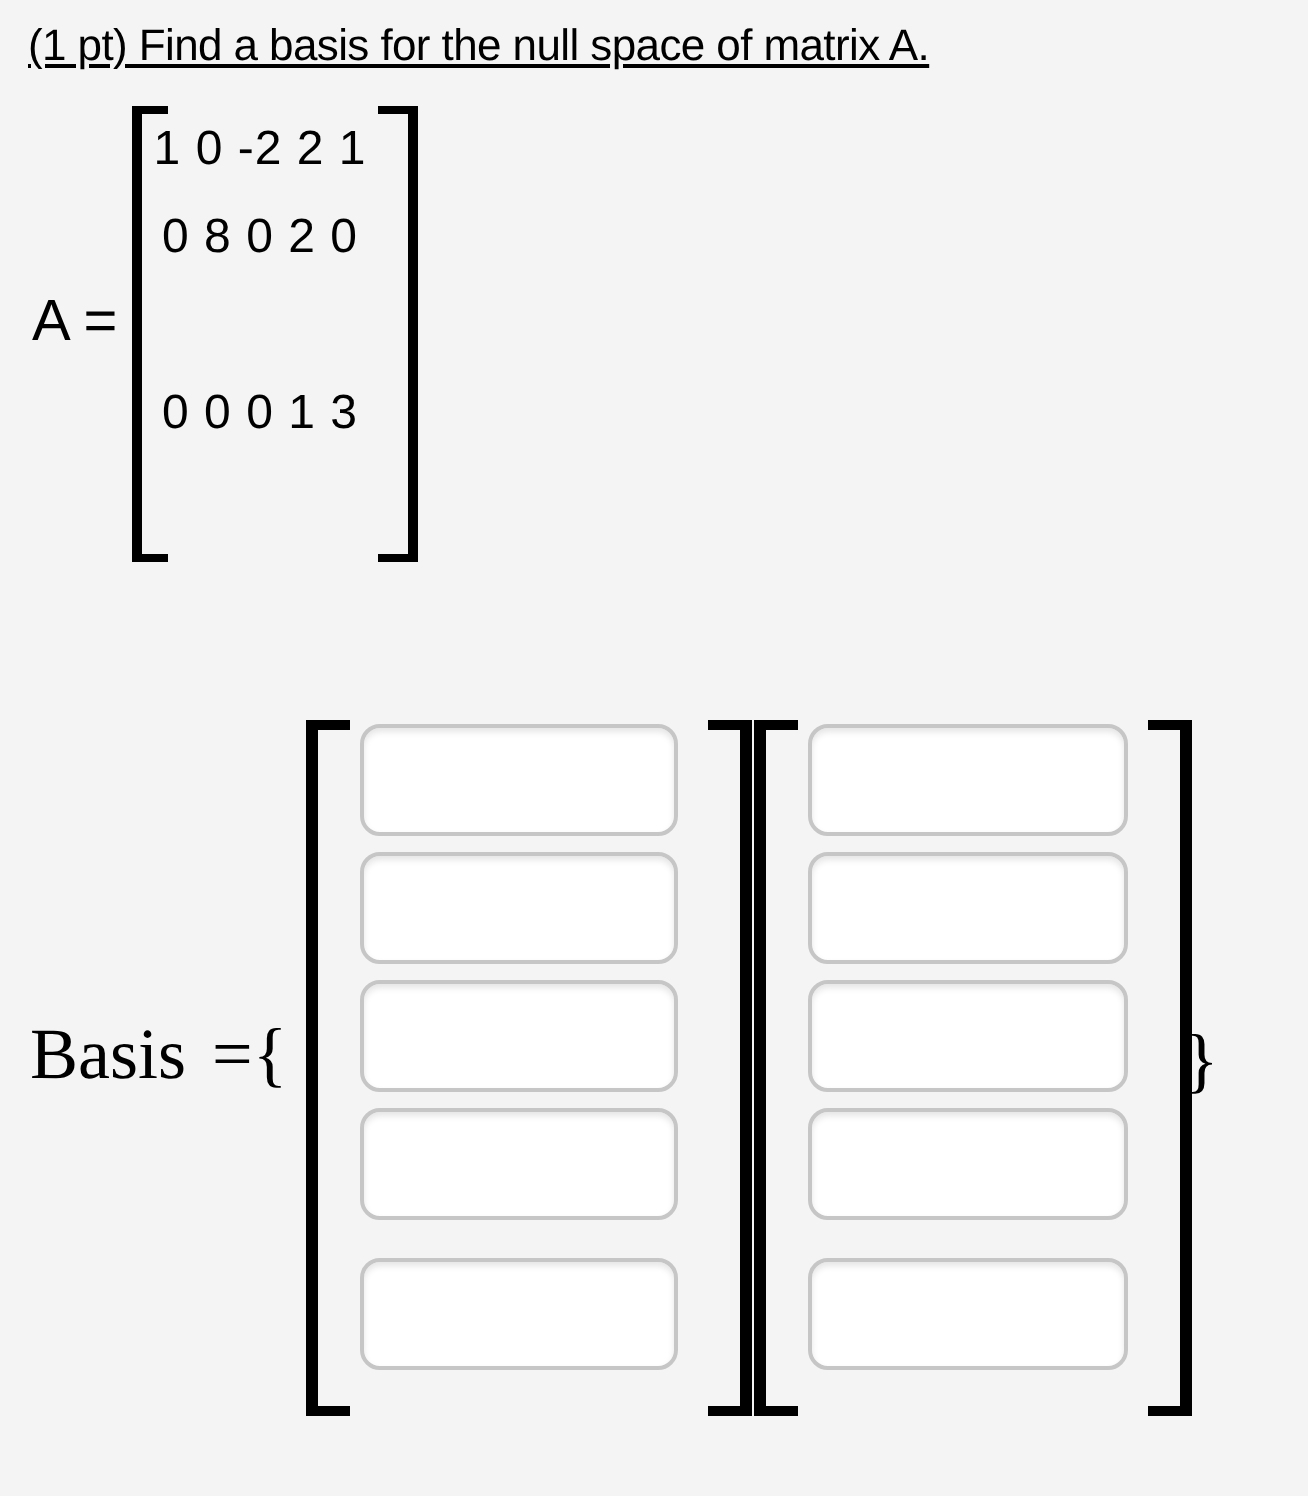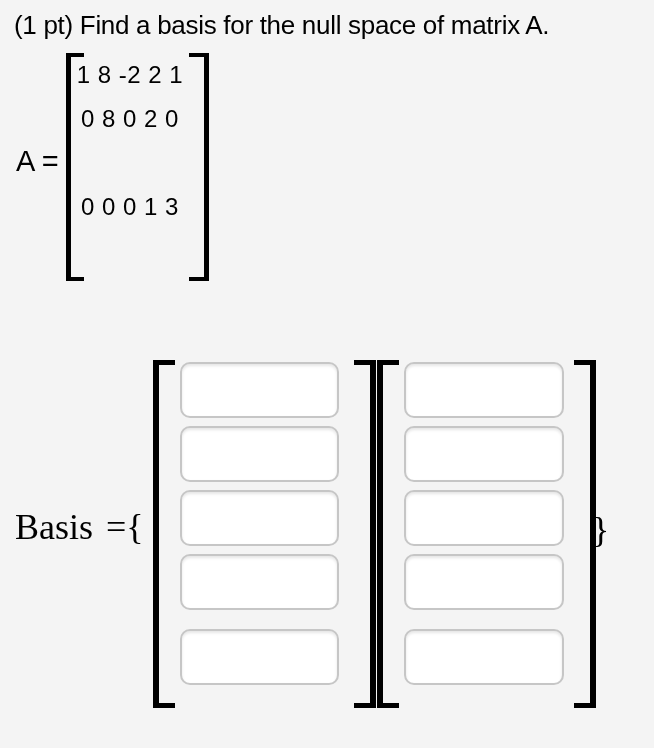--- a/index.html
+++ b/index.html
@@ -2,22 +2,23 @@
 <html><head>
 <meta charset="utf-8">
 <style>
   html,body{margin:0;padding:0;}
   body{background:#f4f4f4;}
   .screen{
     position:relative;width:654px;height:748px;background:#f4f4f4;
     font-family:"Liberation Sans",sans-serif;color:#000;overflow:hidden;
   }
   .title{
-    position:absolute;left:14px;top:10px;font-size:26px;letter-spacing:-0.3px;
+    position:absolute;left:14px;top:10px;font-size:22px;letter-spacing:-0.3px;
     white-space:nowrap;
+    text-decoration:underline;
   }
   
   .a-label{
     position:absolute;left:16px;top:143px;font-size:29px;line-height:36px;
     white-space:pre;
   }
   .bracket{position:absolute;border:0 solid #000;}
   .mat-left{left:66px;top:53px;width:13px;height:220px;
     border-left-width:5px;border-top-width:4px;border-bottom-width:4px;}
   .mat-right{left:189px;top:53px;width:15px;height:220px;
@@ -65,21 +66,21 @@
 </head>
 <body>
 
 <div class="screen">
 
   <div class="title">(1 pt) Find a basis for the null space of matrix A.</div>
 
   <span class="a-label">A =</span>
   <div class="bracket mat-left"></div>
   <div class="mat-rows">
-    <div class="mat-row">1 8 -2 2 1</div>
+    <div class="mat-row">1 0 -2 2 1</div>
     <div class="mat-row">0 8 0 2 0</div>
     <div class="mat-row"></div>
     <div class="mat-row">0 0 0 1 3</div>
     <div class="mat-row"></div>
   </div>
   <div class="bracket mat-right"></div>
 
   <div class="basis-label-row">
     <span>Basis</span>
     <span>={</span>

